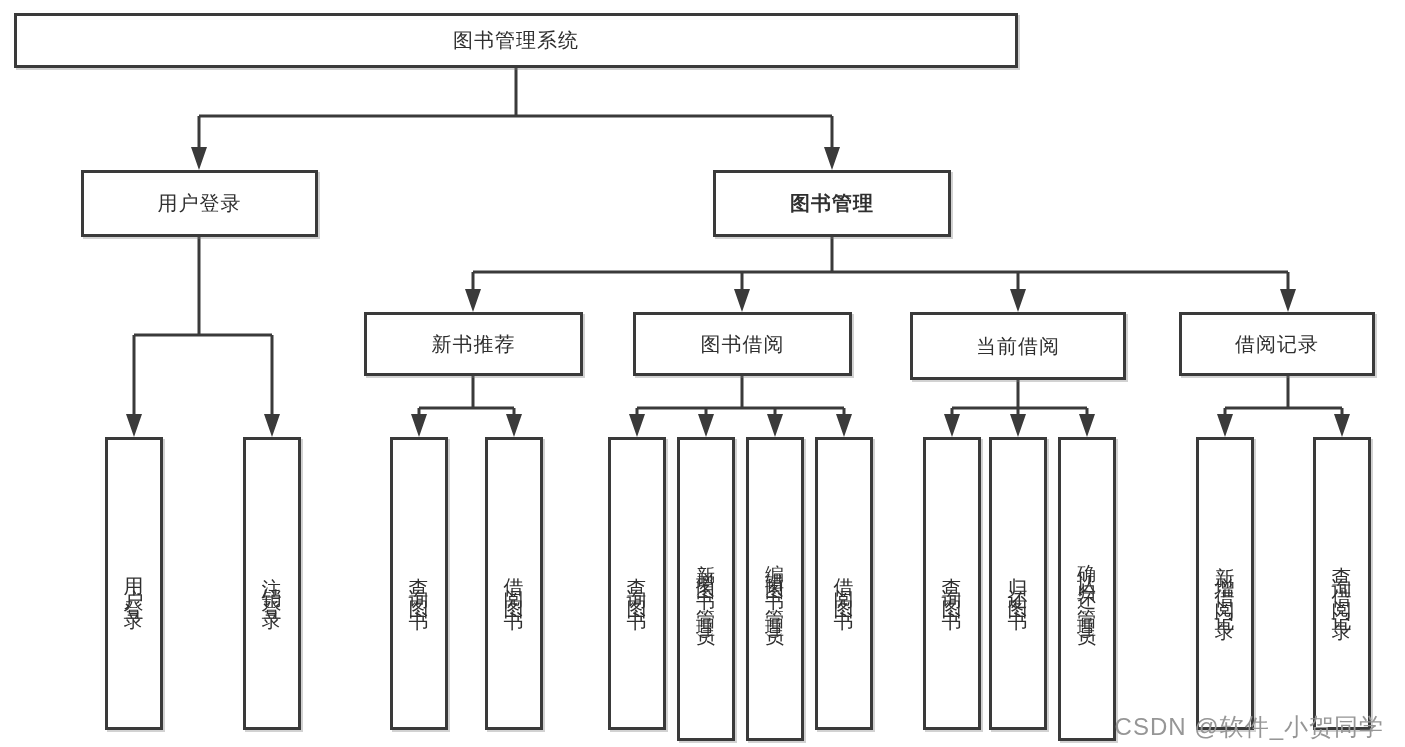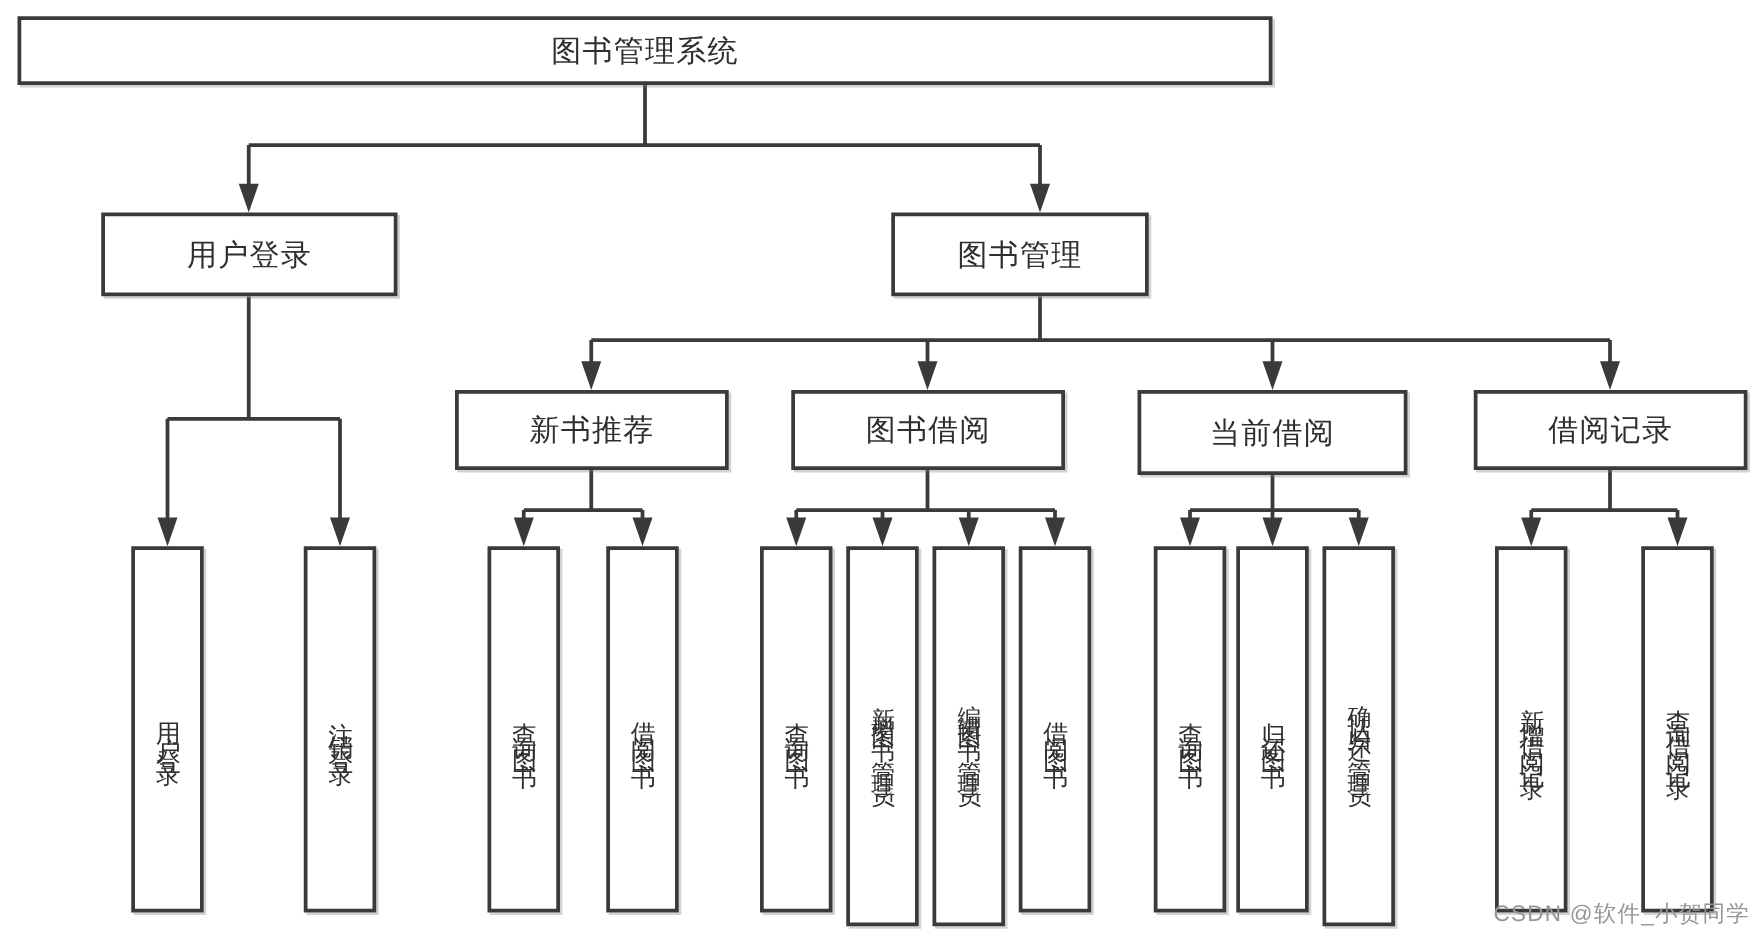--- a/index.html
+++ b/index.html
@@ -23,33 +23,33 @@
     position:absolute;
     box-sizing:border-box;
     border:3px solid var(--line);
     background:#ffffff;
     display:flex;
     align-items:center;
     justify-content:center;
     text-align:center;
     box-shadow:2px 2px 0 rgba(125,125,125,0.35);
   }
-  .h{font-size:24px;letter-spacing:1px;}
+  .h{font-size:20px;letter-spacing:1px;}
   .v{
     writing-mode:vertical-lr;
     font-size:20px;
     letter-spacing:11px;
     line-height:1;
   }
   .v.long{letter-spacing:9px;font-size:19px;}
   #watermark{
     position:absolute;
-    right:5px;
+    right:21px;
     bottom:4px;
-    font-size:18px;
+    font-size:24px;
     color:var(--watermark);
     letter-spacing:1px;
     white-space:nowrap;
   }
 </style>
 </head>
 <body>
 
 <div id="canvas">
 
@@ -69,26 +69,26 @@
              M629,414 L645,414 L637,437 Z  M698,414 L714,414 L706,437 Z
              M767,414 L783,414 L775,437 Z  M836,414 L852,414 L844,437 Z
              M944,414 L960,414 L952,437 Z  M1010,414 L1026,414 L1018,437 Z
              M1079,414 L1095,414 L1087,437 Z
              M1217,414 L1233,414 L1225,437 Z  M1334,414 L1350,414 L1342,437 Z"></path>
   </svg>
 
   <div class="box h" style="left:14px;top:13px;width:1004px;height:55px;">图书管理系统</div>
 
   <div class="box h" style="left:81px;top:170px;width:237px;height:67px;">用户登录</div>
-  <div class="box h" style="left:713px;top:170px;width:206px;height:67px;">图书管理</div>
+  <div class="box h" style="left:713px;top:170px;width:238px;height:67px;font-weight:bold;">图书管理</div>
 
   <div class="box h" style="left:633px;top:312px;width:219px;height:64px;">图书借阅</div>
   <div class="box h" style="left:364px;top:312px;width:219px;height:64px;">新书推荐</div>
   <div class="box h" style="left:910px;top:312px;width:216px;height:68px;">当前借阅</div>
-  <div class="box h" style="left:1179px;top:312px;width:219px;height:64px;">借阅记录</div>
+  <div class="box h" style="left:1179px;top:312px;width:196px;height:64px;">借阅记录</div>
 
   <div class="box v" style="left:105px;top:437px;width:58px;height:293px;">用户登录</div>
   <div class="box v" style="left:243px;top:437px;width:58px;height:293px;">注销登录</div>
 
   <div class="box v" style="left:390px;top:437px;width:58px;height:293px;">查询图书</div>
   <div class="box v" style="left:485px;top:437px;width:58px;height:293px;">借阅图书</div>
 
   <div class="box v" style="left:608px;top:437px;width:58px;height:293px;">查询图书</div>
   <div class="box v long" style="left:677px;top:437px;width:58px;height:304px;">新增图书（管理员）</div>
   <div class="box v long" style="left:746px;top:437px;width:58px;height:304px;">编辑图书（管理员）</div>

